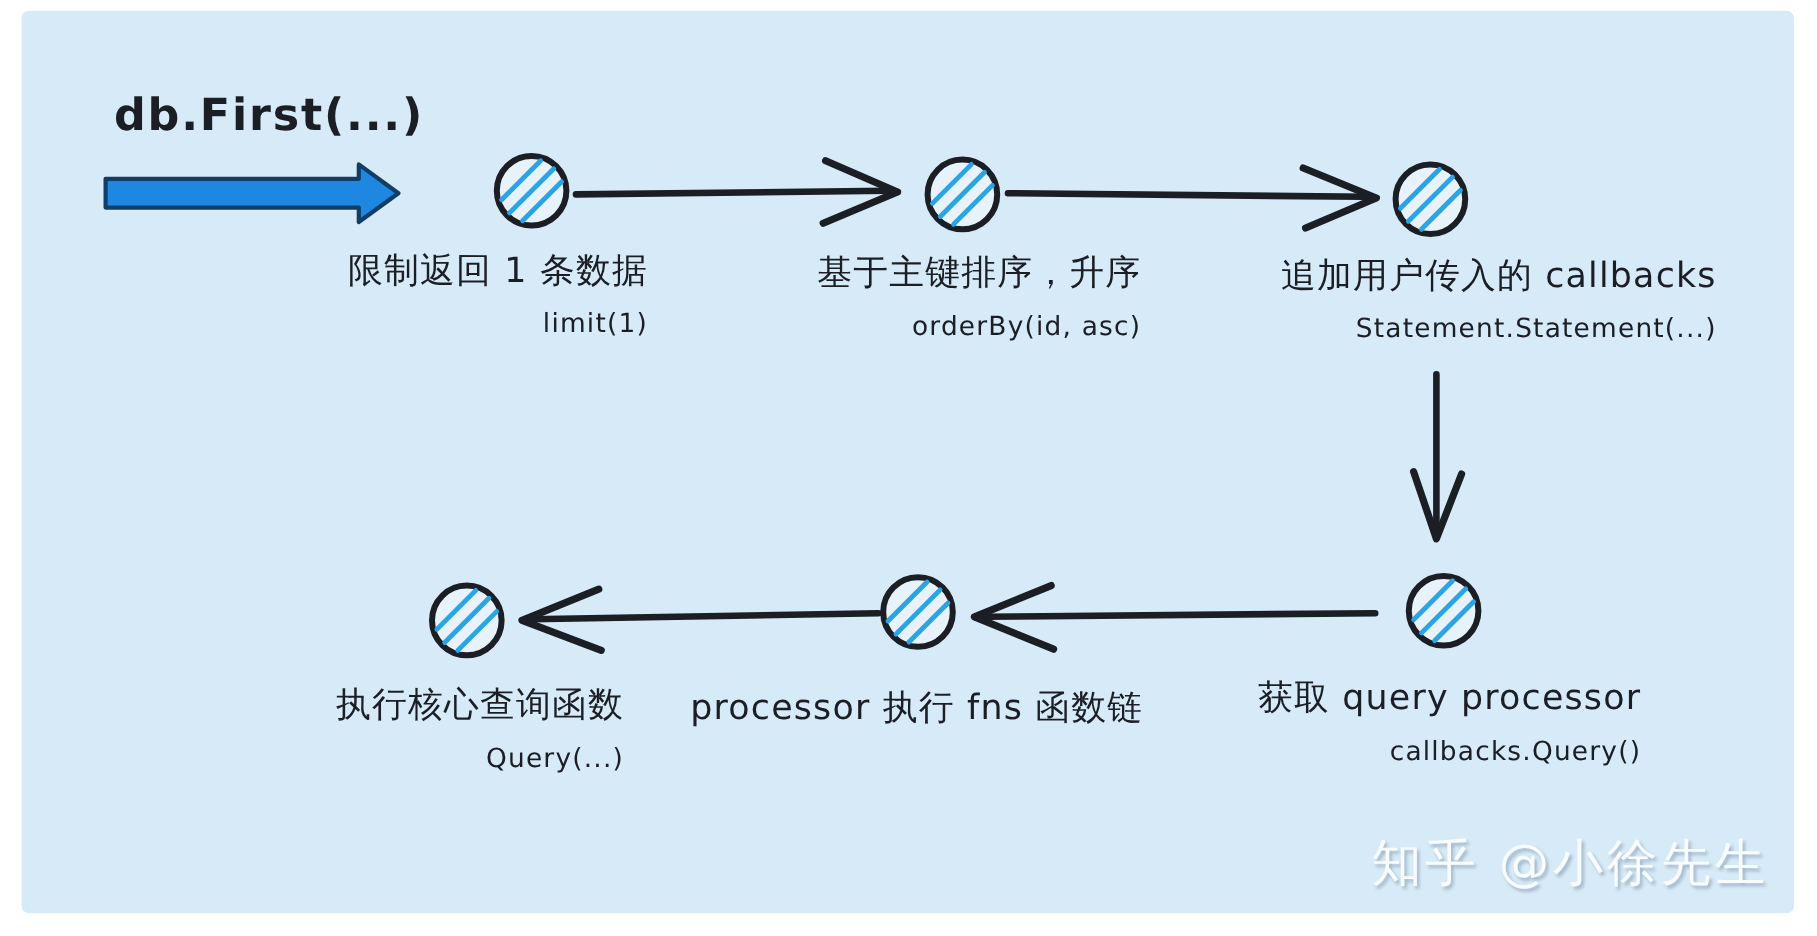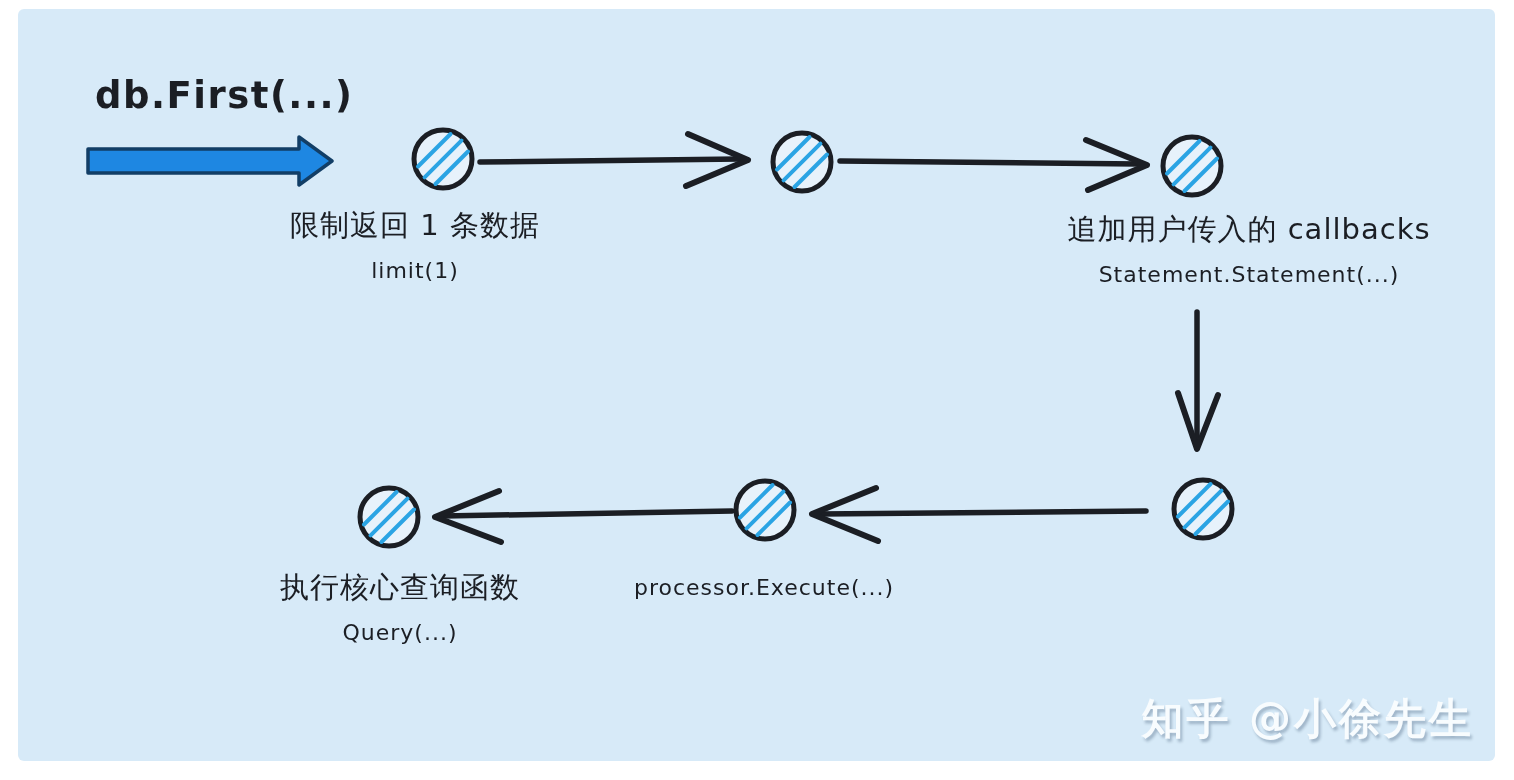--- a/index.html
+++ b/index.html
@@ -20,26 +20,26 @@
   svg.diagram{position:absolute;left:0;top:0;width:1514px;height:780px;display:block;}
   .node-circle{fill:var(--node-fill);stroke:var(--ink);stroke-width:5px;}
   .hatch-line{stroke:var(--hatch);stroke-width:4px;stroke-linecap:round;}
   .flow-line{stroke:var(--ink);stroke-width:5.5px;stroke-linecap:round;fill:none;}
   .flow-head{stroke:var(--ink);stroke-width:6px;stroke-linecap:round;stroke-linejoin:round;fill:none;}
   .entry-arrow-shape{fill:var(--blue-arrow);stroke:var(--blue-arrow-edge);stroke-width:3.5px;stroke-linejoin:round;}
   .entry-label{
     position:absolute;left:95px;top:74px;
     font-size:37px;font-weight:600;letter-spacing:1.5px;color:var(--ink);
   }
-  .node-label{position:absolute;transform:translateX(-50%);text-align:center;color:var(--ink);white-space:nowrap;}
+  .node-label{position:absolute;transform:translateX(-50%);text-align:right;color:var(--ink);white-space:nowrap;}
   .node-label .desc{font-size:29px;font-weight:500;letter-spacing:1px;line-height:32px;margin-bottom:15px;}
   .node-label .code{font-size:22px;font-weight:500;letter-spacing:1px;line-height:30px;}
   .watermark{
     position:absolute;right:40px;top:691px;
-    font-size:42px;font-weight:700;letter-spacing:3px;
+    font-size:42px;font-weight:400;letter-spacing:3px;
     color:var(--wm);opacity:.95;
     text-shadow:2px 3px 3px rgba(105,130,155,.55);
   }
 </style>
 </head>
 <body>
 
 <div class="frame">
   <div class="board"></div>
 
@@ -112,29 +112,37 @@
     </g>
   </svg>
 
   <div class="entry-label">db.First(...)</div>
 
   <div class="node-label" style="left:415px;top:209px">
     <div class="desc">限制返回 1 条数据</div>
     <div class="code">limit(1)</div>
   </div>
 
+  <div class="node-label" style="left:816px;top:211px">
+    <div class="desc">基于主键排序，升序</div>
+    <div class="code">orderBy(id, asc)</div>
+  </div>
 
   <div class="node-label" style="left:1249px;top:213px">
     <div class="desc">追加用户传入的 callbacks</div>
     <div class="code">Statement.Statement(...)</div>
   </div>
 
+  <div class="node-label" style="left:1208px;top:565px">
+    <div class="desc">获取 query processor</div>
+    <div class="code">callbacks.Query()</div>
+  </div>
 
   <div class="node-label" style="left:764px;top:573px">
-    <div class="code">processor.Execute(...)</div>
+    <div class="desc">processor 执行 fns 函数链</div>
   </div>
 
   <div class="node-label" style="left:400px;top:571px">
     <div class="desc">执行核心查询函数</div>
     <div class="code">Query(...)</div>
   </div>
 
   <div class="watermark">知乎 @小徐先生</div>
 </div>
 

